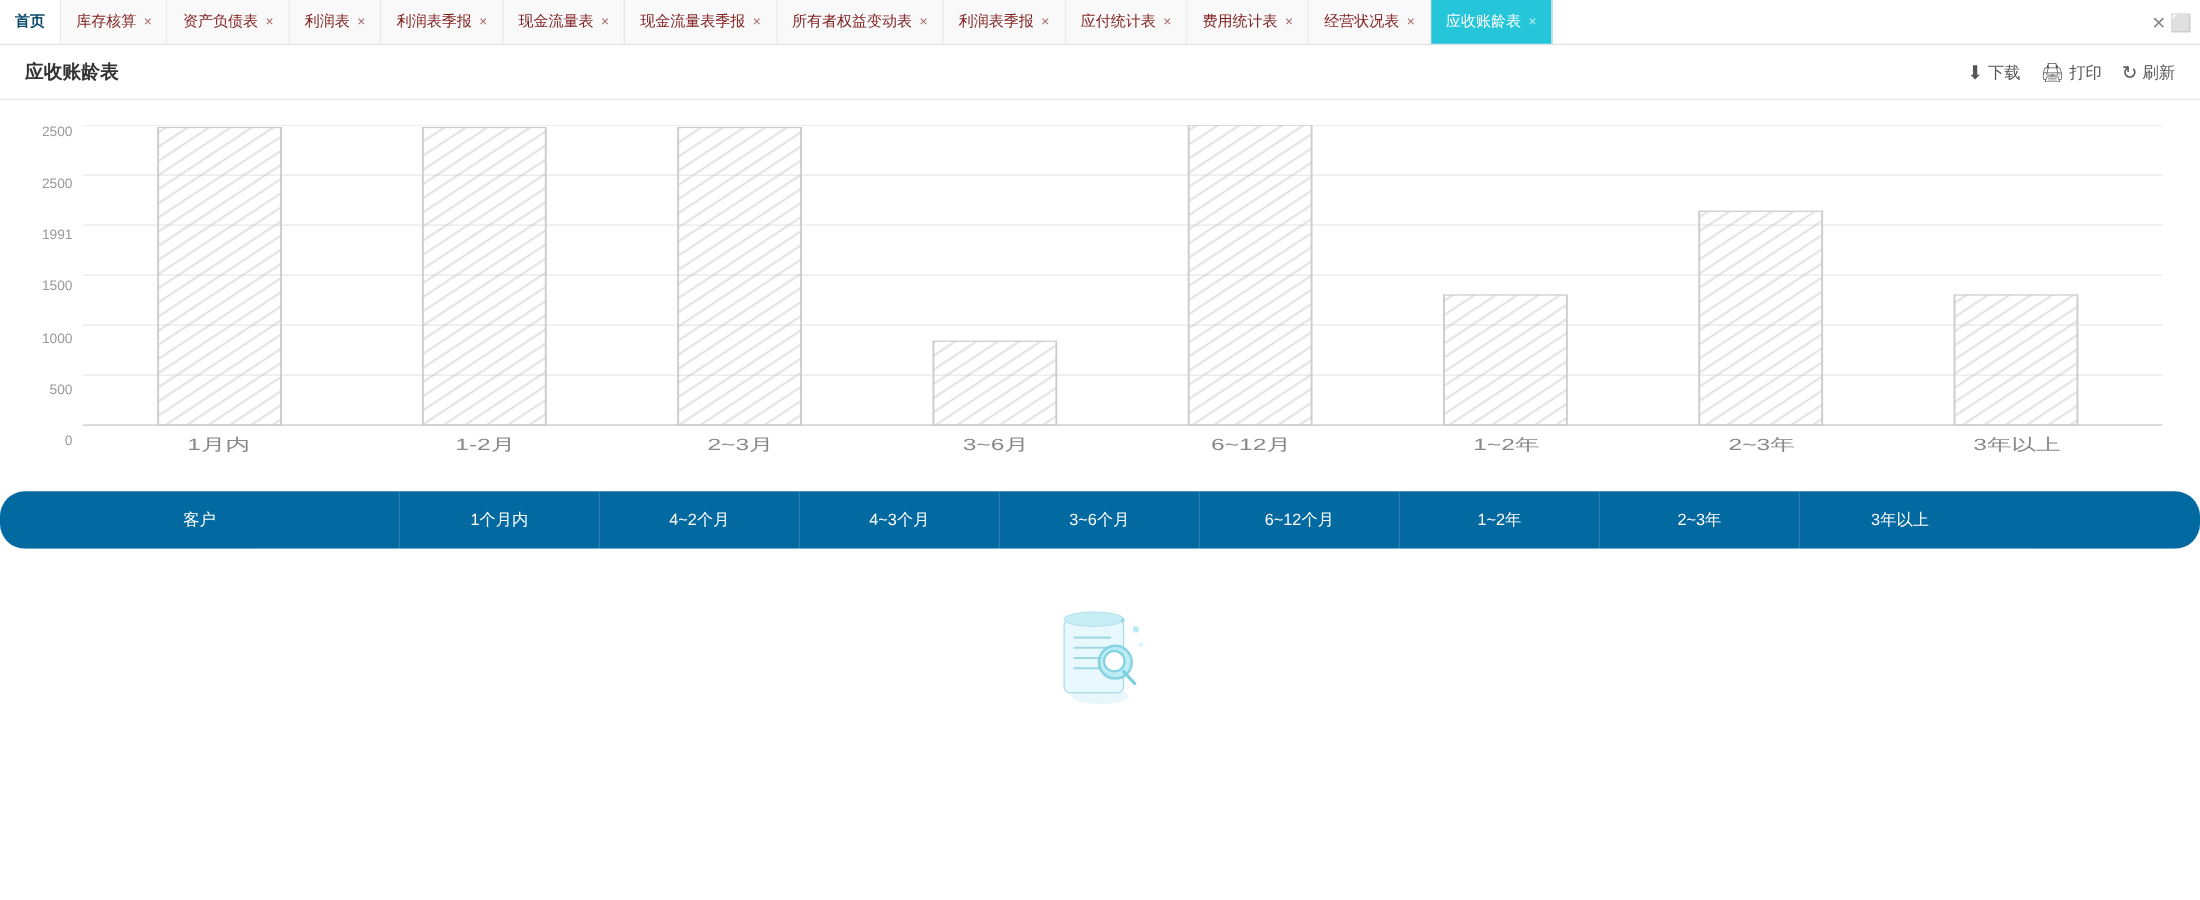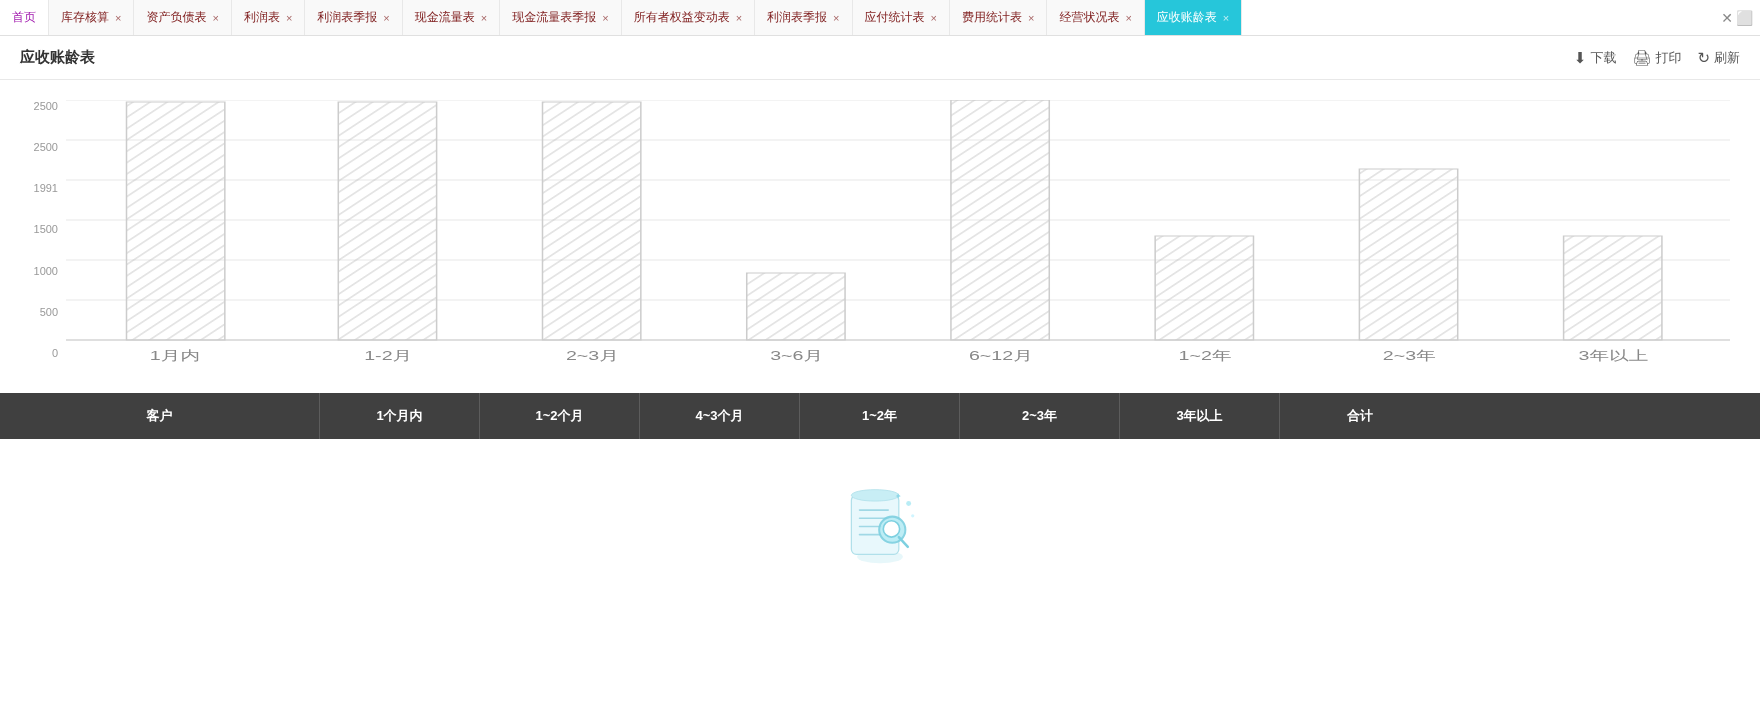--- a/index.html
+++ b/index.html
@@ -42,22 +42,22 @@
       font-weight: 500;
     }
     .tab-item .tab-close {
       margin-left: 6px;
       font-size: 11px;
       opacity: 0.7;
       cursor: pointer;
     }
     .tab-item.home {
       background: #fff;
-      font-weight: 400;
-      color: #a21caf;
+      font-weight: 700;
+      color: #0c4a6e;
       border-right: 1px solid #e8e8e8;
     }
     .win-btn {
       width: 14px;
       height: 14px;
       display: flex;
       align-items: center;
       justify-content: center;
       cursor: pointer;
       font-size: 14px;
@@ -104,24 +104,25 @@
     
     .chart-area {
       padding: 20px 30px 10px 30px;
       background: #fff;
     }
 
     
     .table-header {
       display: grid;
       grid-template-columns: 2fr 1fr 1fr 1fr 1fr 1fr 1fr 1fr 1fr 1fr;
-      background: #404040;
+      background: #0369a1;
       color: #fff;
       font-size: 13px;
-      font-weight: 700;
+      font-weight: 400;
+      border-radius: 20px;
     }
     .table-header-cell {
       padding: 14px 10px;
       text-align: center;
       border-right: 1px solid rgba(255,255,255,0.15);
     }
     .table-header-cell:last-child { border-right: none; }
 
     
     .empty-state {
@@ -306,26 +307,27 @@
           <text x="888" y="260" text-anchor="middle" font-size="13" fill="#888">2~3年</text>
           <text x="1023" y="260" text-anchor="middle" font-size="13" fill="#888">3年以上</text>
         </svg>
       </div>
     </div>
   </div>
 
   <div class="table-header">
     <div class="table-header-cell">客户</div>
     <div class="table-header-cell">1个月内</div>
-    <div class="table-header-cell">1~2个月</div>
+    <div class="table-header-cell">4~2个月</div>
     <div class="table-header-cell">4~3个月</div>
+    <div class="table-header-cell">3~6个月</div>
+    <div class="table-header-cell">6~12个月</div>
     <div class="table-header-cell">1~2年</div>
     <div class="table-header-cell">2~3年</div>
     <div class="table-header-cell">3年以上</div>
-    <div class="table-header-cell">合计</div>
   </div>
 
   <div class="empty-state">
 
     <svg class="empty-icon" viewBox="0 0 120 110" xmlns="http://www.w3.org/2000/svg">
 
       <ellipse cx="60" cy="95" rx="28" ry="8" fill="#d0f0f5" opacity="0.5"></ellipse>
 
       <rect x="25" y="20" width="58" height="72" rx="6" ry="6" fill="#e8f8fc" stroke="#b0e0ea" stroke-width="1.5"></rect>
 

